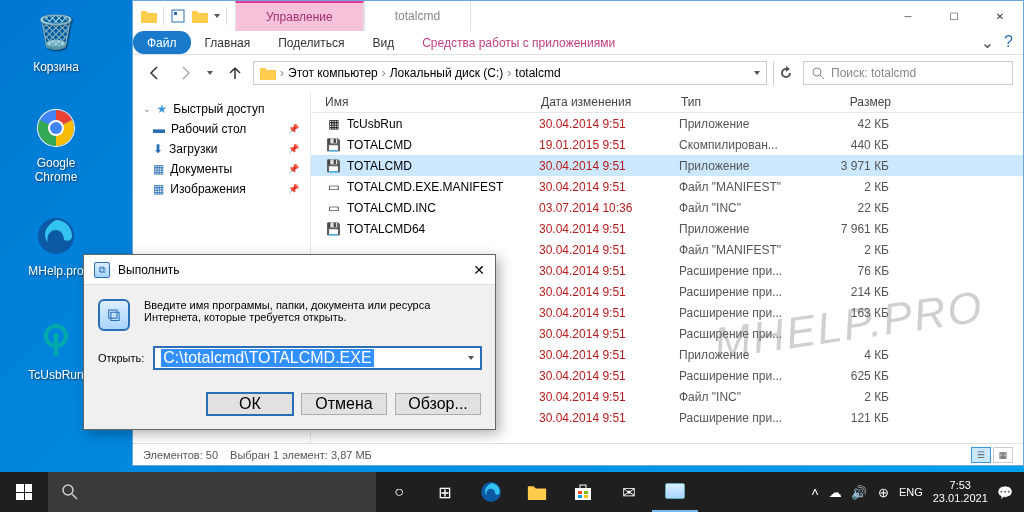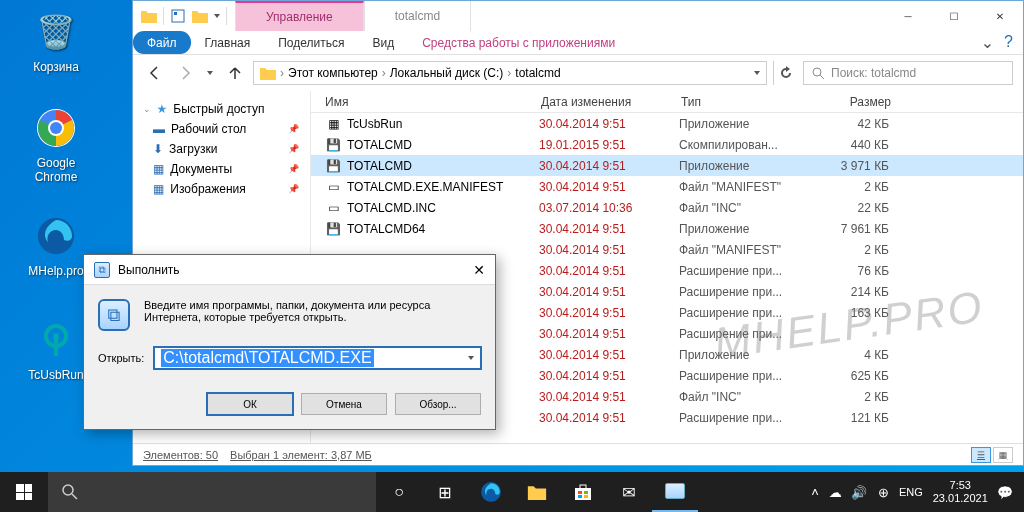--- a/index.html
+++ b/index.html
@@ -43,38 +43,38 @@
 .col-head .c2 { width: 140px; }
 .col-head .c3 { width: 140px; }
 .col-head .c4 { width: 90px; text-align: right; padding-right: 20px; }
 .row { display: flex; align-items: center; height: 21px; padding-left: 6px; }
 .row.sel { background: #cce8ff; }
 .row .ic { width: 18px; text-align: center; }
 .row .c1 { width: 222px; display: flex; align-items: center; gap: 4px; padding-left: 8px; }
 .row .c2 { width: 140px; color: #b91c1c; }
 .row .c3 { width: 140px; color: #555; }
 .row .c4 { width: 90px; text-align: right; color: #555; padding-right: 20px; }
-.status-bar { height: 22px; border-top: 1px solid #e0e0e0; display: flex; align-items: center; font-size: 11px; color: #555; padding: 4px 10px; gap: 12px; text-decoration: underline; }
+.status-bar { height: 22px; border-top: 1px solid #e0e0e0; display: flex; align-items: center; font-size: 11px; color: #555; padding: 4px 10px; gap: 12px; }
 .status-bar .spacer { flex: 1; }
 .view-toggle { display: flex; gap: 2px; }
 .view-toggle span { width: 20px; height: 16px; border: 1px solid #ccc; display: inline-flex; align-items: center; justify-content: center; font-size: 9px; }
 .view-toggle span.active { background: #cce8ff; border-color: #3a96dd; }
 
 .run-dialog { position: absolute; left: 83px; top: 254px; width: 413px; background: #f0f0f0; border: 1px solid #666; box-shadow: 4px 4px 12px rgba(0,0,0,.3); }
 .run-title { height: 30px; background: #fff; display: flex; align-items: center; padding: 0 10px; font-size: 12px; border-bottom: 1px solid #ddd; }
 .run-title .x { margin-left: auto; font-size: 14px; }
 .run-body { padding: 14px; font-size: 11px; }
 .run-top { display: flex; gap: 14px; }
 .run-icon { width: 32px; height: 32px; border: 2px solid #2a6fb5; border-radius: 6px; display: flex; align-items: center; justify-content: center; color: #2a6fb5; font-size: 18px; background: linear-gradient(#dbeeff,#a8d4ff); }
 .run-field { display: flex; align-items: center; gap: 10px; margin-top: 16px; }
 .run-input { flex: 1; height: 22px; border: 1px solid #2a6fb5; outline: 1px solid #2a6fb5; display: flex; align-items: center; padding: 0 6px; font-size: 16px; background: #fff; }
 .run-input .txt { background: #3390ff; color: #fff; padding: 0 2px; }
 .run-input .dd { margin-left: auto; }
 .run-buttons { display: flex; justify-content: flex-end; gap: 8px; padding: 10px 14px 14px; }
-.run-buttons button { width: 86px; height: 22px; font-size: 10px; background: #e1e1e1; border: 1px solid #adadad; }
+.run-buttons button { width: 86px; height: 22px; font-size: 16px; background: #e1e1e1; border: 1px solid #adadad; }
 .run-buttons button.def { border: 1px solid #2a6fb5; outline: 1px solid #2a6fb5; }
 
 .taskbar { position: absolute; left: 0; bottom: 0; width: 1024px; height: 40px; background: #1f1f1f; display: flex; align-items: center; color: #fff; font-size: 12px; }
 .start-btn { width: 48px; height: 40px; display: flex; align-items: center; justify-content: center; }
 .win-logo { width: 16px; height: 16px; display: grid; grid-template: 1fr 1fr / 1fr 1fr; gap: 1px; }
 .win-logo span { background: #fff; }
 .task-search { width: 328px; height: 40px; background: #3a3a3a; display: flex; align-items: center; padding: 0 14px; color: #ccc; gap: 12px; }
 .task-icons { display: flex; }
 .task-icon { width: 46px; height: 40px; display: flex; align-items: center; justify-content: center; font-size: 16px; }
 .task-icon.store { position: relative; }

